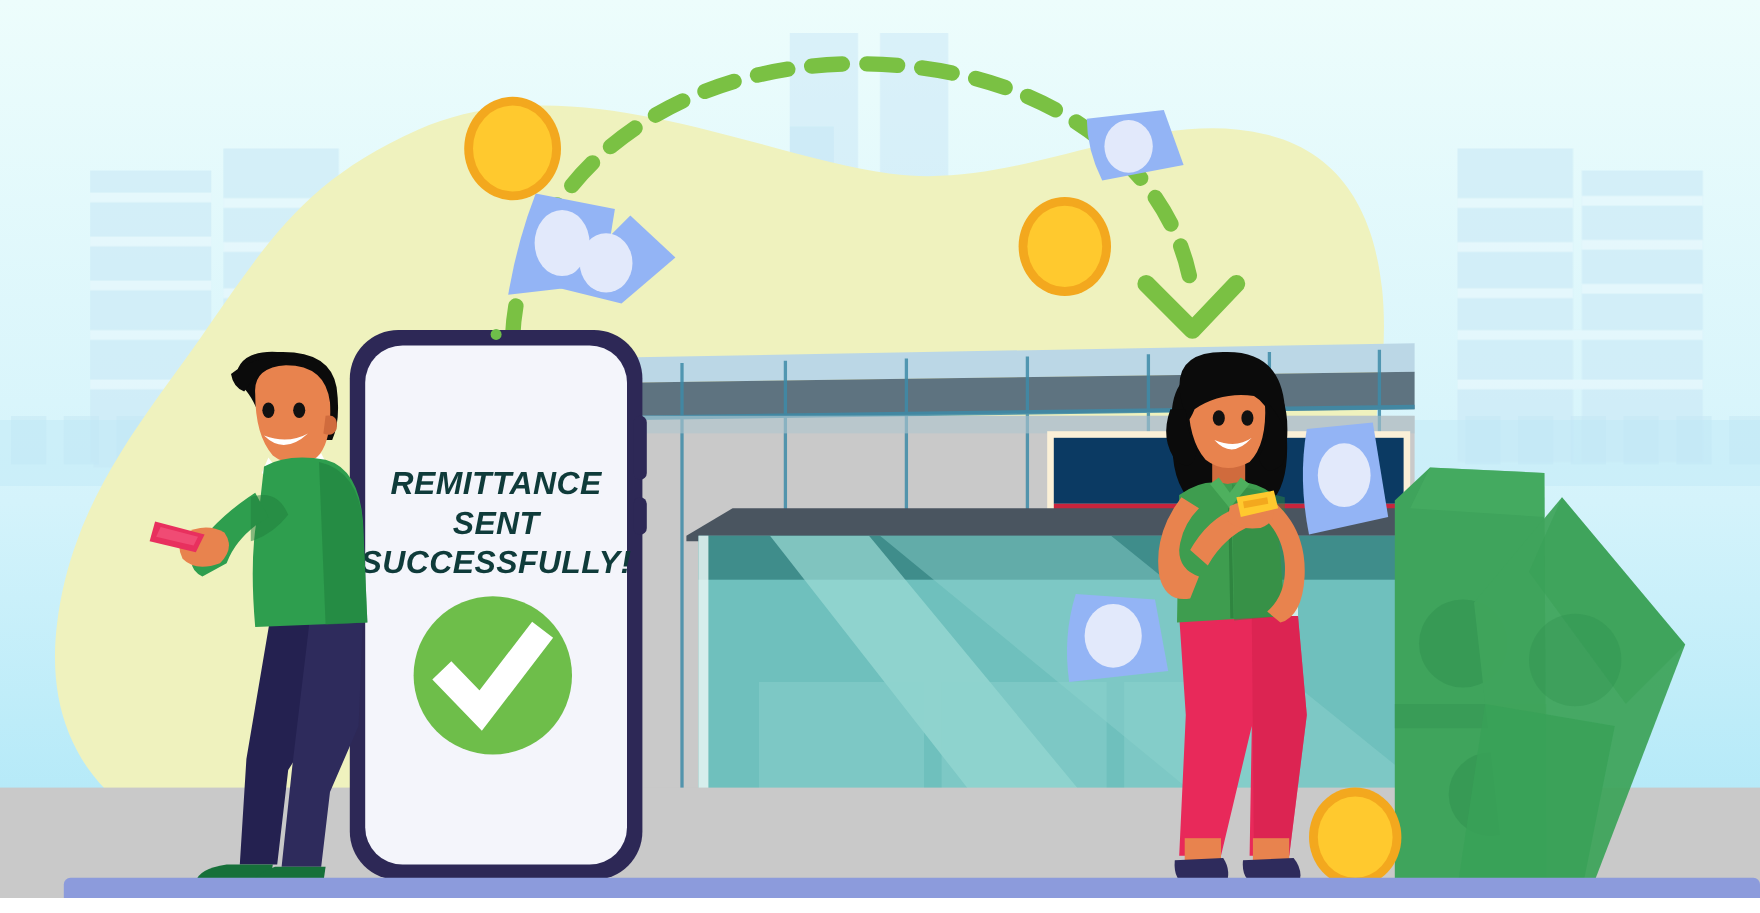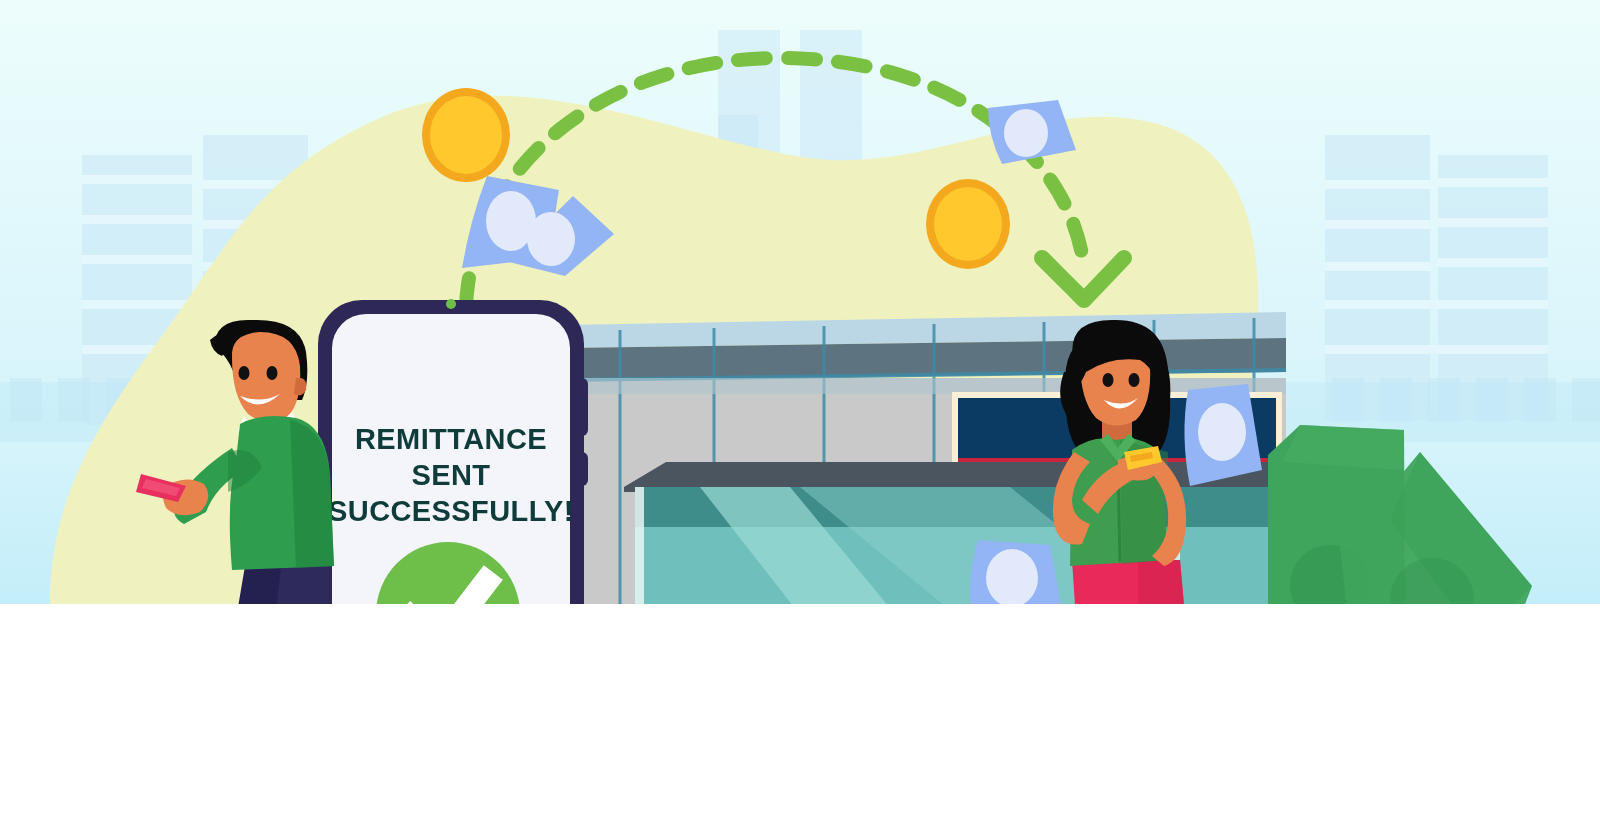--- a/index.html
+++ b/index.html
@@ -1,18 +1,18 @@
 <!DOCTYPE html>
 <html><head>
 <meta charset="utf-8">
 <title>Remittance Illustration</title>
 <style>
   html,body{margin:0;padding:0;background:#fff;}
   body{font-family:"Liberation Sans",sans-serif;}
-  #stage{position:relative;width:1600px;height:604px;overflow:hidden;}
+  #stage{position:relative;width:1600px;height:816px;overflow:hidden;font-style:italic;}
   #stage svg{display:block;width:1600px;height:830px;}
   .phone-text{
     font-family:"Liberation Sans",sans-serif;
     font-weight:bold;
     font-size:29px;
     letter-spacing:0.4px;
     fill:#0F3B3A;
     text-anchor:middle;
   }
 </style>

